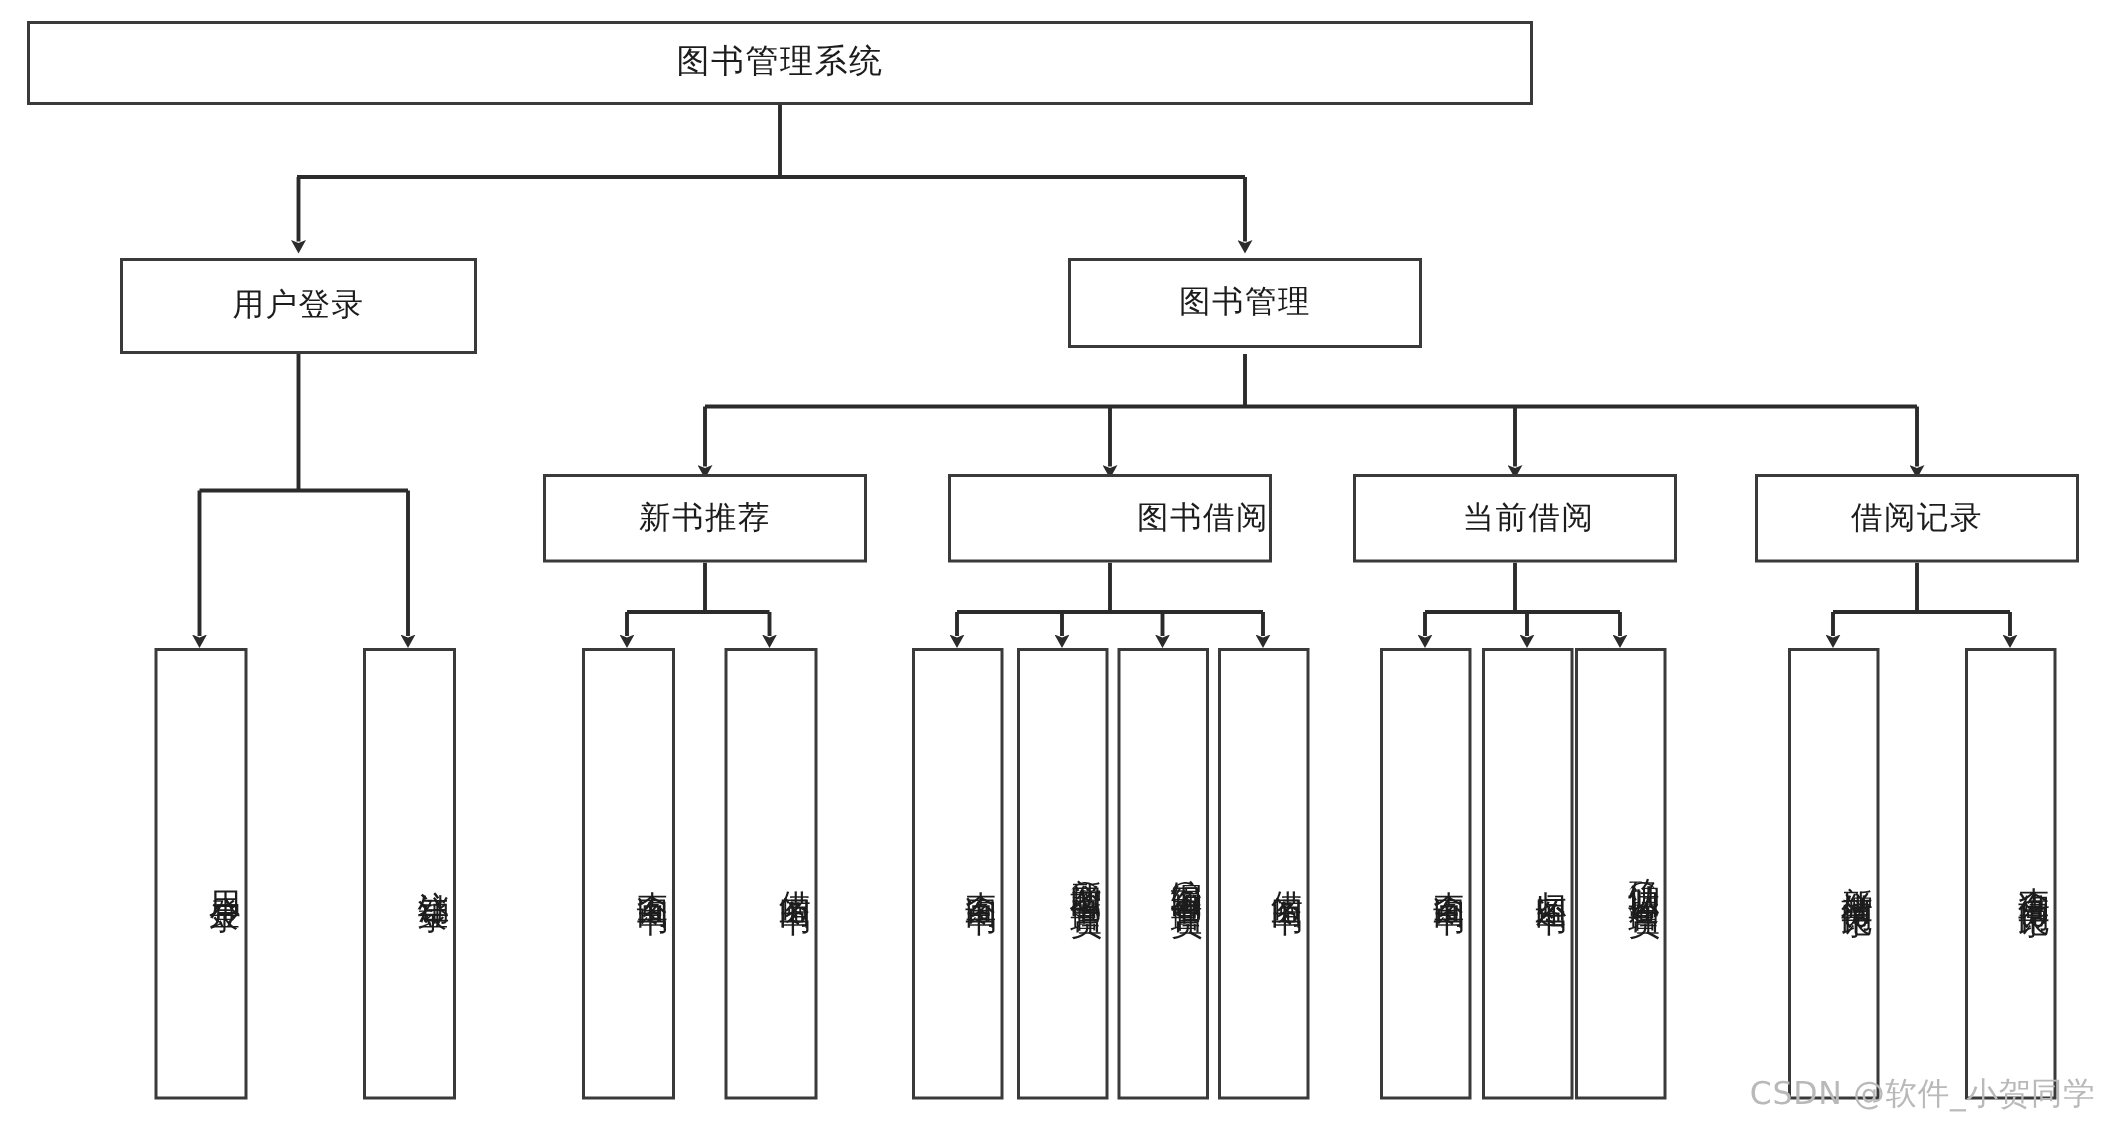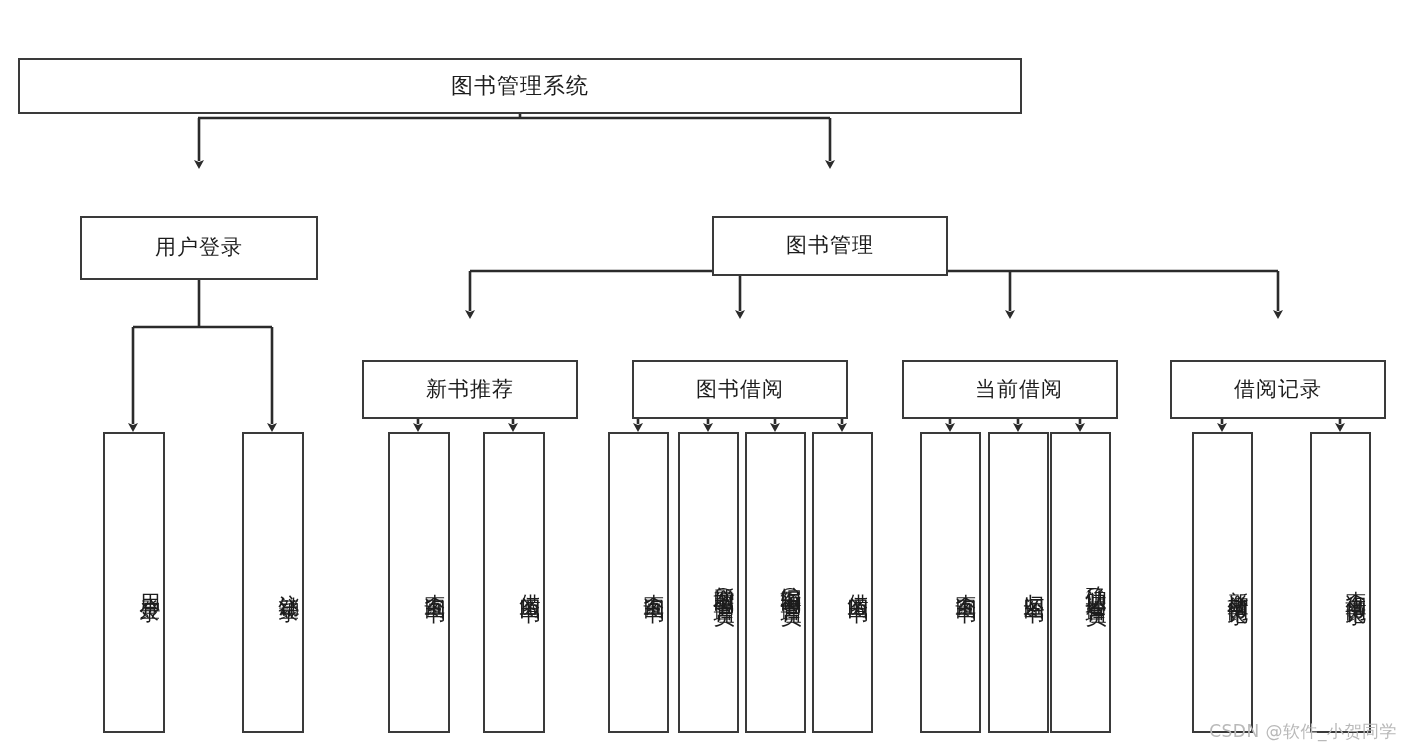--- a/index.html
+++ b/index.html
@@ -31,21 +31,20 @@
     background: #ffffff;
     display: flex;
     align-items: center;
     justify-content: center;
     color: #1c1c1c;
     letter-spacing: 1px;
   }
   .node.h {
     font-size: 21px;
     line-height: 1.2;
-    margin-top: 44px;
   }
   .node.root-node {
     font-size: 22px;
   }
   .node.v {
     font-size: 21px;
     writing-mode: vertical-rl;
     text-orientation: upright;
     line-height: 1.25;
     letter-spacing: 3px;
@@ -56,21 +55,21 @@
   }
   .node.v .vtext {
     writing-mode: vertical-rl;
     text-orientation: upright;
     white-space: nowrap;
   }
   #watermark {
     position: absolute;
     right: 8px;
     bottom: 4px;
-    font-size: 17px;
+    font-size: 21px;
     color: #b9b9b9;
     letter-spacing: 0.5px;
     white-space: nowrap;
     pointer-events: none;
   }
 </style>
 </head>
 <body>
 
 <div id="diagram-root">
@@ -134,21 +133,21 @@
   </div>
 
   <div class="node h" style="left:712px; top:172px; width:236px; height:60px;">
     <span>图书管理</span>
   </div>
 
   <div class="node h" style="left:362px; top:316px; width:216px; height:59px;">
     <span>新书推荐</span>
   </div>
 
-  <div class="node h" style="left:632px; top:316px; width:216px; height:59px;">
+  <div class="node h" style="left:632px; top:316px; width:216px; height:59px;justify-content:flex-end;">
     <span>图书借阅</span>
   </div>
 
   <div class="node h" style="left:902px; top:316px; width:216px; height:59px;padding-left:18px;">
     <span>当前借阅</span>
   </div>
 
   <div class="node h" style="left:1170px; top:316px; width:216px; height:59px;">
     <span>借阅记录</span>
   </div>

